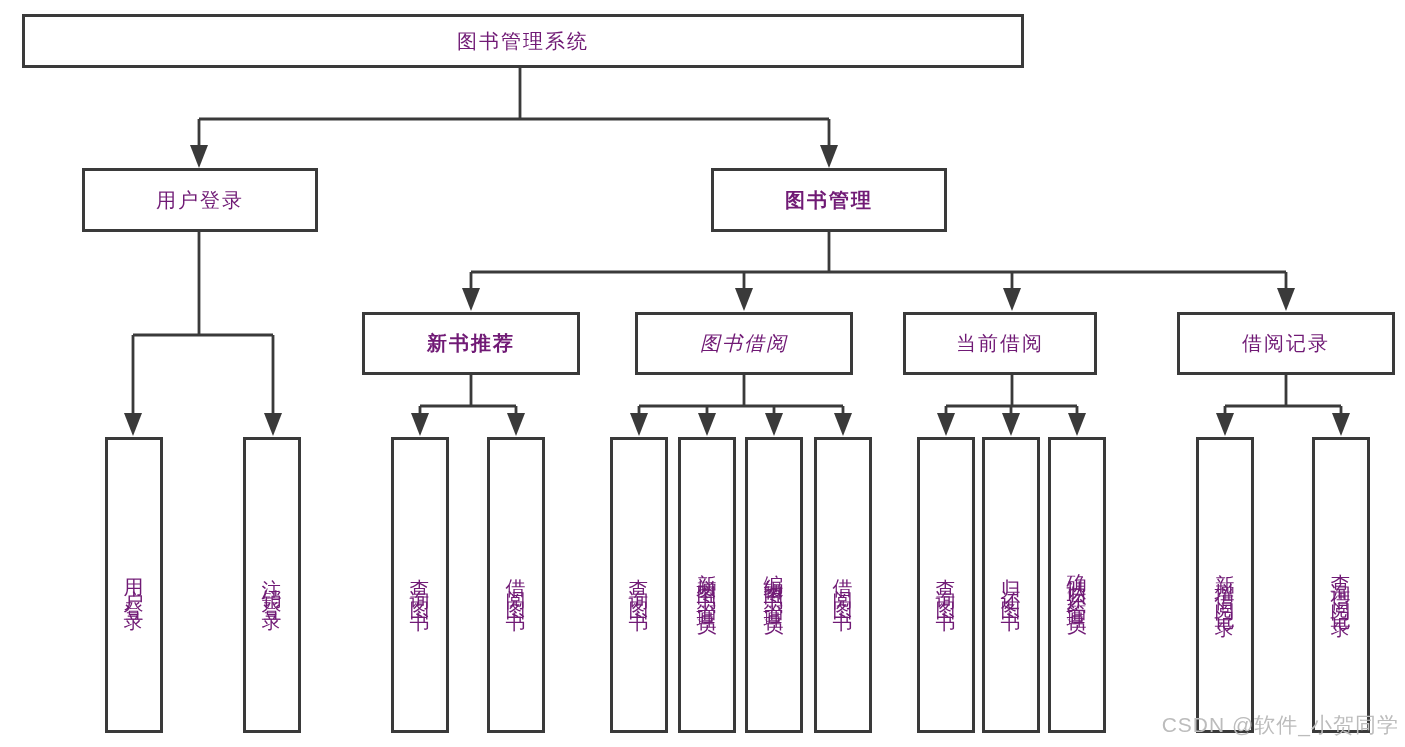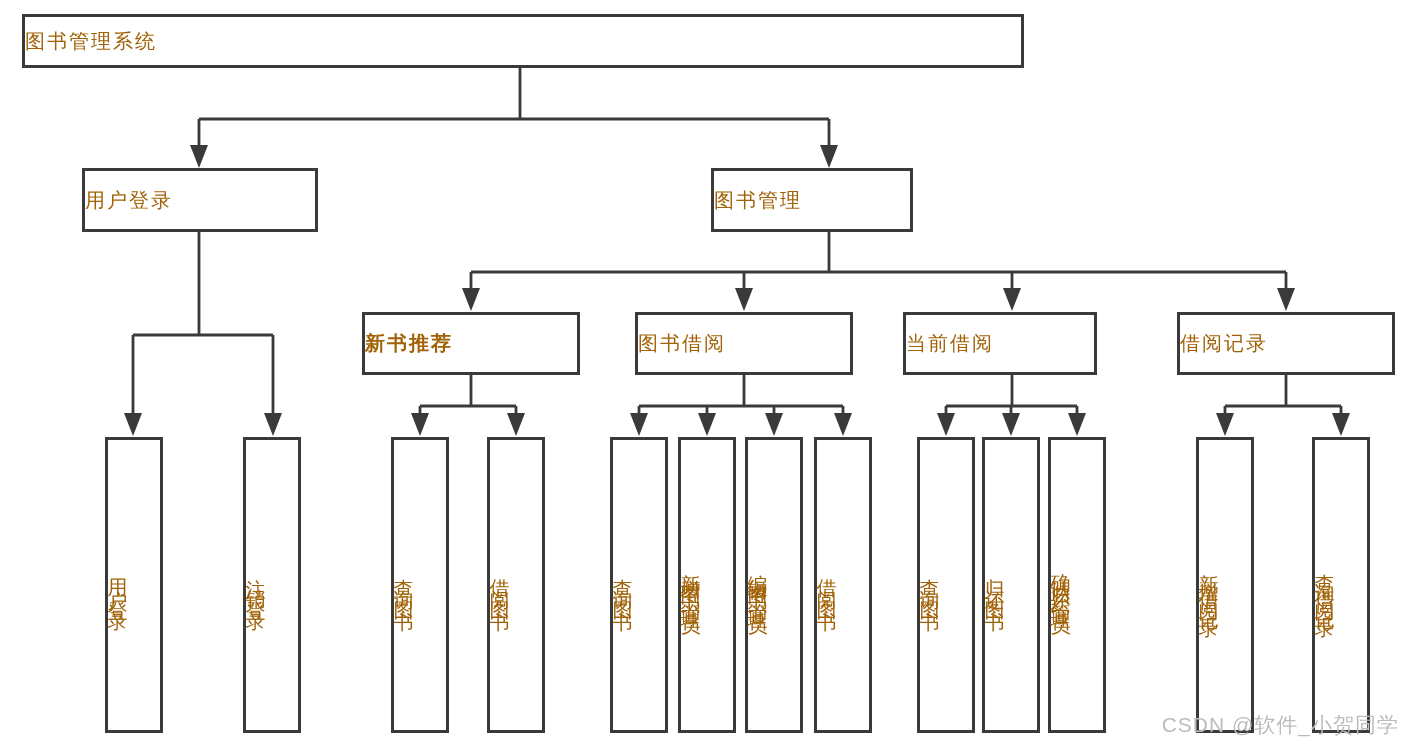--- a/index.html
+++ b/index.html
@@ -23,22 +23,22 @@
     height: 747px;
     pointer-events: none;
   }
   .node {
     position: absolute;
     box-sizing: border-box;
     background: #ffffff;
     border: 3px solid #3a3a3a;
     display: flex;
     align-items: center;
-    justify-content: flex-start;
-    color: #a16207;
+    justify-content: center;
+    color: #701a75;
   }
   .hbox {
     font-size: 20px;
     letter-spacing: 2px;
     white-space: nowrap;
   }
   .root-box { font-size: 20px; }
   .vbox span {
     writing-mode: vertical-rl;
     font-size: 20px;
@@ -101,28 +101,28 @@
     </g>
   </svg>
 
   <div class="node hbox root-box" style="left:22px;top:14px;width:1002px;height:54px;">
     <span>图书管理系统</span>
   </div>
 
   <div class="node hbox" style="left:82px;top:168px;width:236px;height:64px;">
     <span>用户登录</span>
   </div>
-  <div class="node hbox" style="left:711px;top:168px;width:202px;height:64px;">
+  <div class="node hbox" style="left:711px;top:168px;width:236px;height:64px;font-weight:bold;">
     <span>图书管理</span>
   </div>
 
   <div class="node hbox" style="left:362px;top:312px;width:218px;height:63px;font-weight:bold;">
     <span>新书推荐</span>
   </div>
-  <div class="node hbox" style="left:635px;top:312px;width:218px;height:63px;">
+  <div class="node hbox" style="left:635px;top:312px;width:218px;height:63px;font-style:italic;">
     <span>图书借阅</span>
   </div>
   <div class="node hbox" style="left:903px;top:312px;width:194px;height:63px;">
     <span>当前借阅</span>
   </div>
   <div class="node hbox" style="left:1177px;top:312px;width:218px;height:63px;">
     <span>借阅记录</span>
   </div>
 
   <div class="node vbox" style="left:105px;top:437px;width:58px;height:296px;">

